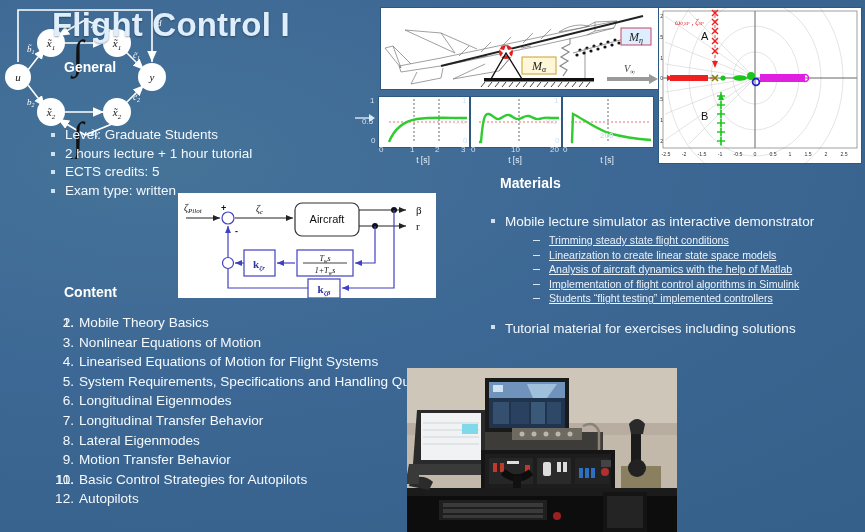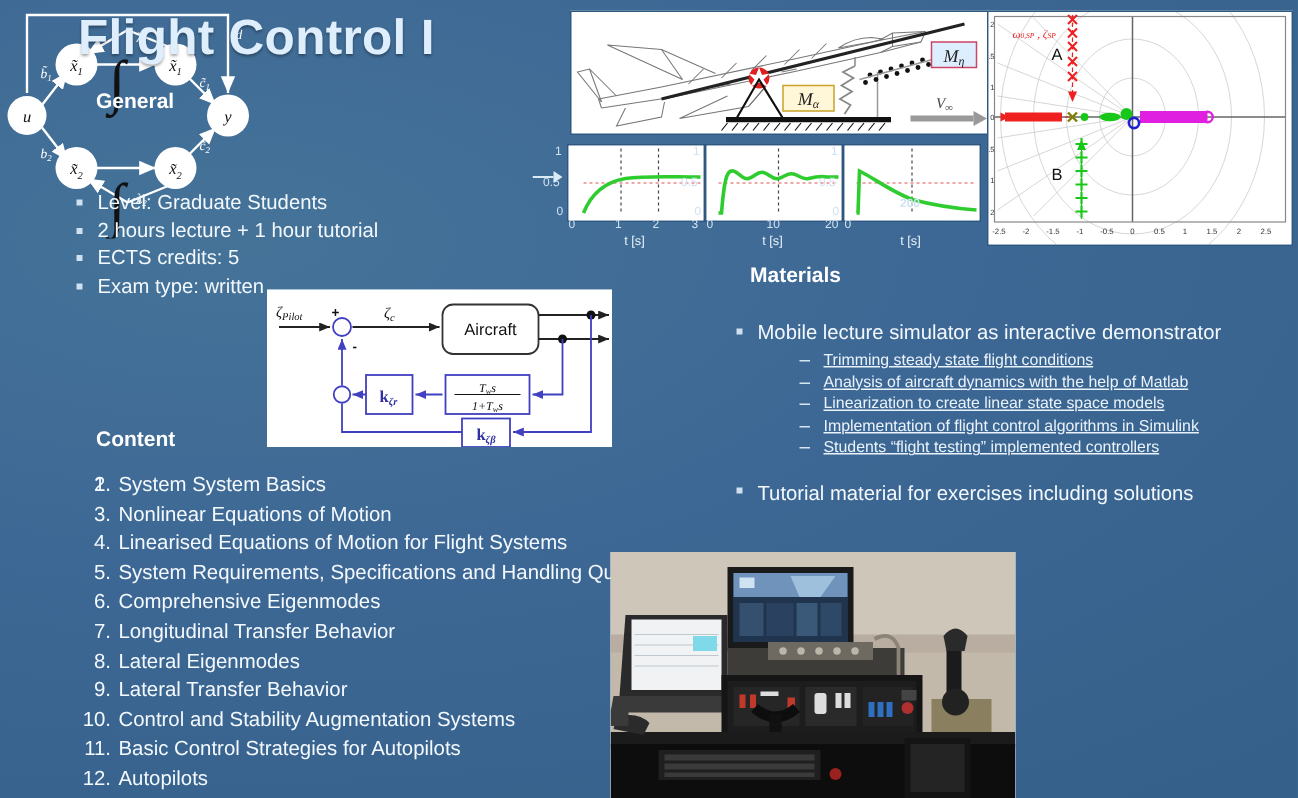--- a/index.html
+++ b/index.html
@@ -81,21 +81,21 @@
   #fig-plot3{left:562px;top:96px;width:90px;height:50px;}
   .plotlabel{
     position:absolute;font-size:8.5px;color:#e8f1f9;text-align:center;width:90px;
   }
   .axlabel{position:absolute;font-size:8px;color:#cfe2f2;}
 
   
   #fig-pz{left:658px;top:7px;width:202px;height:155px;}
 
   
-  #fig-block{left:178px;top:193px;width:230px;height:105px;}
+  #fig-block{left:178px;top:193px;width:258px;height:105px;}
 
   
   #fig-photo{left:407px;top:368px;width:270px;height:164px;}
 
   
   #fig-sfg{left:684px;top:373px;width:178px;height:159px;}
 
   svg{display:block;}
 </style>
 </head>
@@ -109,41 +109,41 @@
   <ul class="blist" id="general-list">
     <li>Level: Graduate Students</li>
     <li>2 hours lecture + 1 hour tutorial</li>
     <li>ECTS credits: 5</li>
     <li>Exam type: written</li>
   </ul>
 
   <div class="sec-head" id="h-content">Content</div>
   <ol id="content-list">
     <li><span class="num">1.</span></li>
-    <li><span class="num">2.</span><span>System System Basics</span></li>
+    <li><span class="num">2.</span><span>Mobile Theory Basics</span></li>
     <li><span class="num">3.</span><span>Nonlinear Equations of Motion</span></li>
     <li><span class="num">4.</span><span>Linearised Equations of Motion for Flight Systems</span></li>
     <li><span class="num">5.</span><span>System Requirements, Specifications and Handling Qualities</span></li>
-    <li><span class="num">6.</span><span>Comprehensive Eigenmodes</span></li>
+    <li><span class="num">6.</span><span>Longitudinal Eigenmodes</span></li>
     <li><span class="num">7.</span><span>Longitudinal Transfer Behavior</span></li>
     <li><span class="num">8.</span><span>Lateral Eigenmodes</span></li>
-    <li><span class="num">9.</span><span>Lateral Transfer Behavior</span></li>
-    <li><span class="num">10.</span><span>Control and Stability Augmentation Systems</span></li>
+    <li><span class="num">9.</span><span>Motion Transfer Behavior</span></li>
+    <li><span class="num">10.</span></li>
     <li><span class="num">11.</span><span>Basic Control Strategies for Autopilots</span></li>
     <li><span class="num">12.</span><span>Autopilots</span></li>
   </ol>
 
   <div class="sec-head" id="h-materials">Materials</div>
   <ul class="blist" id="materials-list">
     <li>Mobile lecture simulator as interactive demonstrator</li>
   </ul>
   <ul class="sublist">
     <li>Trimming steady state flight conditions</li>
+    <li>Linearization to create linear state space models</li>
     <li>Analysis of aircraft dynamics with the help of Matlab</li>
-    <li>Linearization to create linear state space models</li>
     <li>Implementation of flight control algorithms in Simulink</li>
     <li>Students “flight testing” implemented controllers</li>
   </ul>
   <ul class="blist" id="materials-list2">
     <li>Tutorial material for exercises including solutions</li>
   </ul>
 
   <div class="fig fig-border" id="fig-aircraft">
     <svg width="278" height="81" viewBox="0 0 278 81">
       <g stroke="#777" stroke-width="0.7" fill="none">

